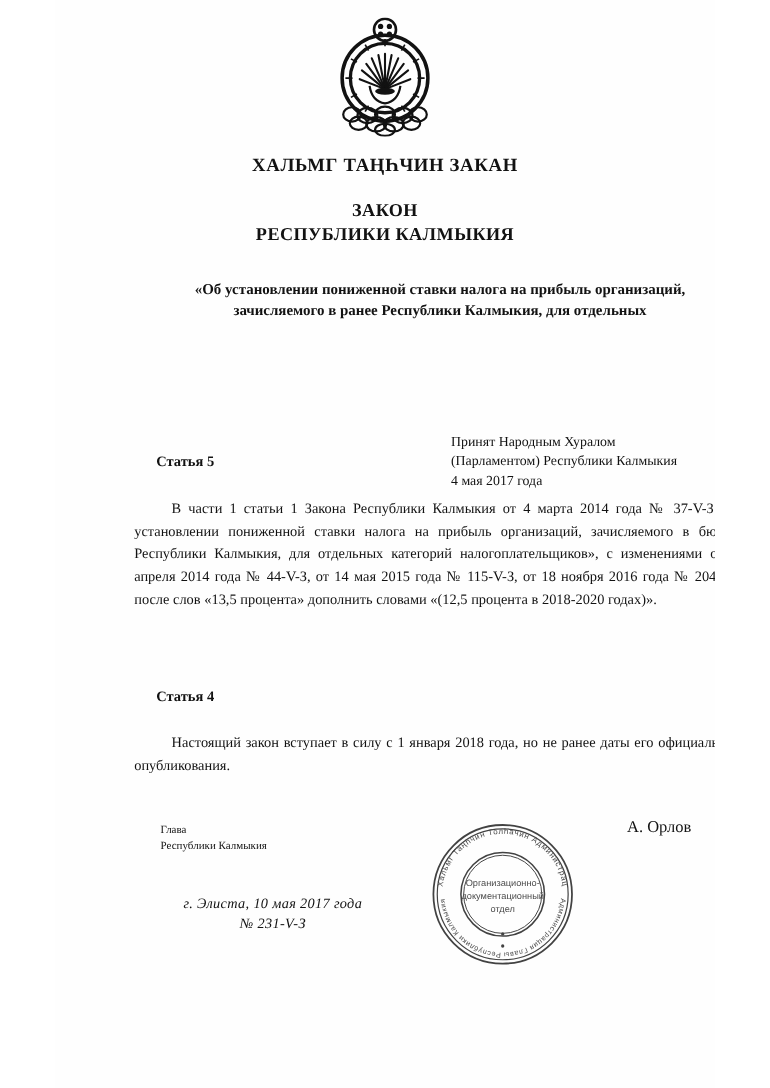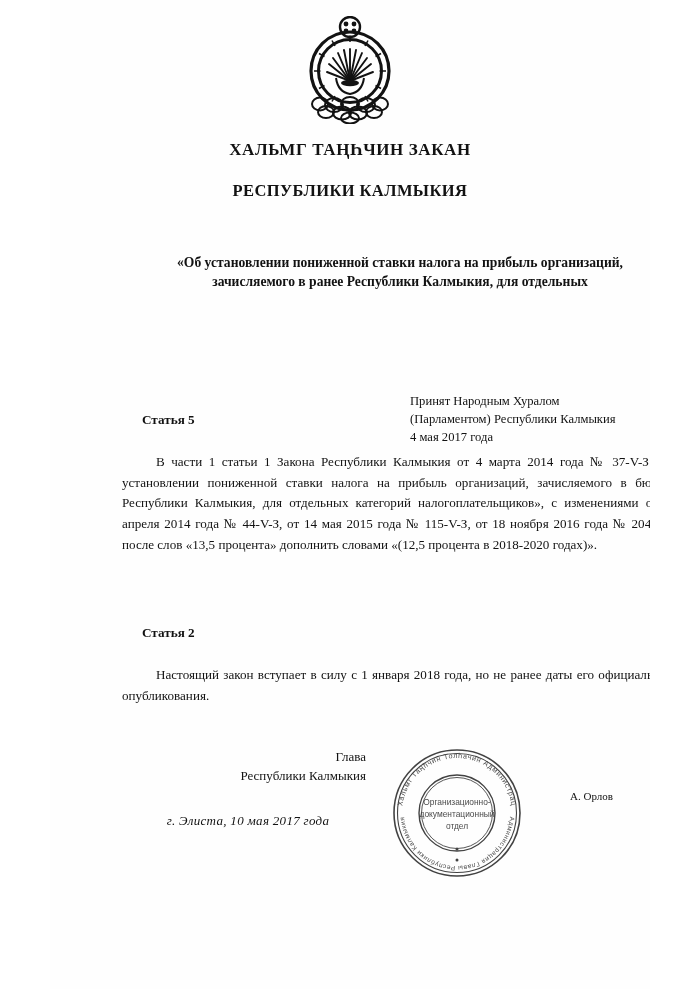--- a/index.html
+++ b/index.html
@@ -104,43 +104,43 @@
   }
   #article-1-body { top: 452px; }
   #article-2-body { top: 665px; }
 
   
   .signatory {
     position: absolute;
     left: 96px;
     top: 748px;
     width: 220px;
-    text-align: right;
-    font-size: 13px;
+    text-align: left;
+    font-size: 10px;
     line-height: 1.45;
   }
   .signatory .line { display: block; }
 
   .place-date {
     position: absolute;
     left: 78px;
     top: 812px;
     width: 240px;
     text-align: center;
     font-size: 13px;
     line-height: 1.45;
     letter-spacing: 0.3px;
   }
   .place-date .line { display: block; font-style: italic; }
 
   .sign-name {
     position: absolute;
     left: 520px;
-    top: 790px;
-    font-size: 11px;
+    top: 744px;
+    font-size: 15px;
   }
 
   
   .stamp {
     position: absolute;
     left: 334px;
     top: 746px;
     width: 146px;
     height: 134px;
     opacity: 0.82;
@@ -205,47 +205,49 @@
         <ellipse cx="34" cy="96" rx="8" ry="6"></ellipse>
         <ellipse cx="82" cy="96" rx="8" ry="6"></ellipse>
         <ellipse cx="58" cy="102" rx="9" ry="5.5"></ellipse>
       </g>
     </svg>
   </div>
 
   <div class="kalmyk-title">ХАЛЬМГ ТАҢҺЧИН ЗАКАН</div>
 
   <div class="law-title">
+    <span class="line">ЗАКОН</span>
     <span class="line">РЕСПУБЛИКИ КАЛМЫКИЯ</span>
   </div>
 
   <div class="doc-subject">
     <span class="line">«Об установлении пониженной ставки налога на прибыль организаций,</span>
     <span class="line">зачисляемого в ранее Республики Калмыкия, для отдельных</span>
   </div>
 
   <div class="adopted">
     <span class="line">Принят Народным Хуралом</span>
     <span class="line">(Парламентом) Республики Калмыкия</span>
     <span class="line">4 мая 2017 года</span>
   </div>
 
   <div class="article-heading" id="article-1-heading">Статья 5</div>
   <div class="body-text" id="article-1-body">В части 1 статьи 1 Закона Республики Калмыкия от 4 марта 2014 года № 37-V-З «Об установлении пониженной ставки налога на прибыль организаций, зачисляемого в бюджет Республики Калмыкия, для отдельных категорий налогоплательщиков», с изменениями от 25 апреля 2014 года № 44-V-З, от 14 мая 2015 года № 115-V-З, от 18 ноября 2016 года № 204-V-З, после слов «13,5 процента» дополнить словами «(12,5 процента в 2018-2020 годах)».</div>
 
-  <div class="article-heading" id="article-2-heading">Статья 2</div>
+  <div class="article-heading" id="article-2-heading">Статья 4</div>
   <div class="body-text" id="article-2-body">Настоящий закон вступает в силу с 1 января 2018 года, но не ранее даты его официального опубликования.</div>
 
   <div class="signatory">
     <span class="line">Глава</span>
     <span class="line">Республики Калмыкия</span>
   </div>
 
   <div class="place-date">
     <span class="line">г. Элиста, 10 мая 2017 года</span>
+    <span class="line">№ 231-V-З</span>
   </div>
 
   <div class="sign-name">А. Орлов</div>
 
   <div class="stamp">
     <svg viewBox="0 0 146 134">
       <defs>
         <path id="ringOuter" d="M 73 127 A 59 59 0 1 1 73 9 A 59 59 0 1 1 73 127"></path>
         <path id="ringOuterTop" d="M 18 67 A 55 55 0 0 1 128 67"></path>
         <path id="ringOuterBottom" d="M 126 67 A 53 53 0 0 1 20 67"></path>

